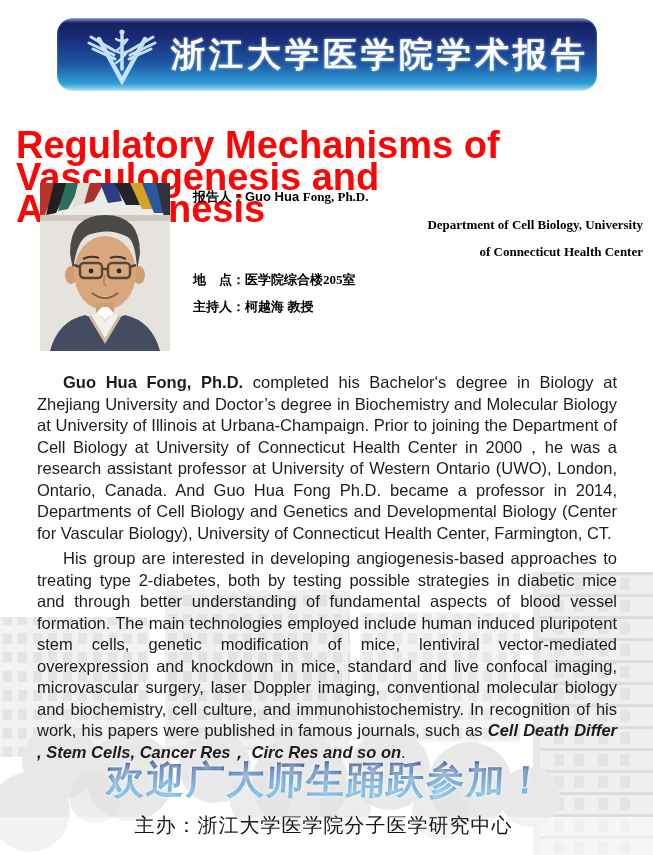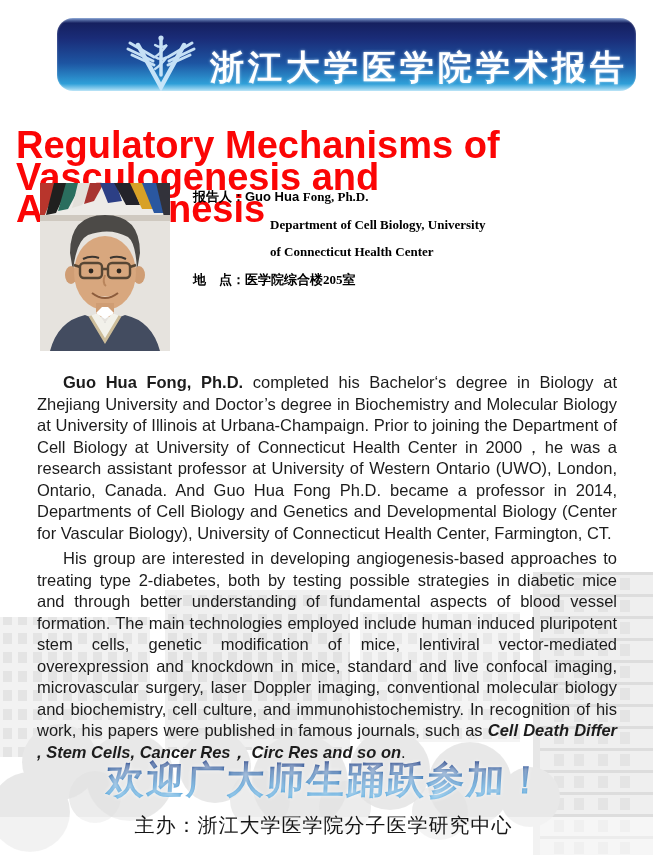--- a/index.html
+++ b/index.html
@@ -8,41 +8,41 @@
     font-family:"Liberation Sans",sans-serif;overflow:hidden;
   }
   
   #bg-art{position:absolute;left:0;top:572px;width:653px;height:283px;z-index:0;opacity:.55;}
   
   #banner{
     position:absolute;left:57px;top:18px;width:540px;height:73px;z-index:2;
     border-radius:16px;
     background:linear-gradient(180deg,#7d9bd0 0%,#15205f 7%,#1a2c78 28%,#1d55a2 62%,#2f9fd8 90%,#a8dcf4 99%);
     box-shadow:inset 0 0 2px rgba(255,255,255,.5);
-    display:flex;align-items:flex-end;padding-left:39px;
+    display:flex;align-items:center;
   }
   #banner .logo{margin-left:28px;flex:0 0 auto;}
   #banner .banner-title{
     margin-left:12px;color:#ffffff;font-size:34px;font-weight:bold;letter-spacing:4px;
     text-shadow:0 0 3px rgba(190,225,250,.8);white-space:nowrap;
   }
   
   #main-title{
     position:absolute;top:104px;left:16px;width:621px;z-index:1;
     font-size:38px;line-height:32px;font-weight:bold;color:#fb0505;
   }
   
   #photo{position:absolute;left:40px;top:183px;width:130px;height:168px;z-index:1;}
   #info{
     position:absolute;left:193px;top:183px;width:450px;z-index:1;
     font-size:13px;line-height:27.5px;font-weight:bold;color:#000;
   }
   #info .row{white-space:nowrap;}
   #info .serif{font-family:"Liberation Serif",serif;}
-  #info .indent{margin-left:77px;}
+  #info .indent{text-align:right;}
   
   #bio{
     position:absolute;left:33px;top:368px;width:588px;z-index:1;
     font-size:16.5px;line-height:21.5px;color:#1c1c1c;text-align:justify;
   }
   #bio p{margin:4px;text-indent:26px;}
   #bio .lead{font-weight:bold;}
   #bio .em{font-weight:bold;font-style:italic;}
   
   #welcome{
@@ -171,20 +171,21 @@
   <path d="M50 133 L65 158 L80 133 L72 130 L65 140 L58 130 Z" fill="#f2f1ea"></path>
   <path d="M50 133 L65 158 L80 133" fill="none" stroke="#cdbd9a" stroke-width="3"></path>
   <path d="M56 130 L62 124 L68 124 L74 130 L65 136 Z" fill="#ffffff"></path>
 </svg>
 
 <div id="info">
   <div class="row"><span>报告人：</span><span>Guo Hua </span><span class="serif">Fong, Ph.D.</span></div>
   <div class="row indent serif">Department of Cell Biology, University</div>
   <div class="row indent serif">of Connecticut Health Center</div>
   <div class="row"><span>地　点：</span><span class="serif">医学院综合楼205室</span></div>
+  <div class="row"><span>主持人：</span><span>柯越海 教授</span></div>
 </div>
 
 <div id="bio">
   <p><span class="lead">Guo Hua Fong, Ph.D.</span><span> completed his Bachelor‘s degree in Biology at Zhejiang University and Doctor’s degree in Biochemistry and Molecular Biology at University of Illinois at Urbana-Champaign. Prior to joining the Department of Cell Biology at University of Connecticut Health Center in 2000，he was a research assistant professor at University of Western Ontario (UWO), London, Ontario, Canada. And Guo Hua Fong Ph.D. became a professor in 2014, Departments of Cell Biology and Genetics and Developmental Biology (Center for Vascular Biology), University of Connecticut Health Center, Farmington, CT.</span></p>
   <p><span>His group are interested in developing angiogenesis-based approaches to treating type 2-diabetes, both by testing possible strategies in diabetic mice and through better understanding of fundamental aspects of blood vessel formation. The main technologies employed include human induced pluripotent stem cells, genetic modification of mice, lentiviral vector-mediated overexpression and knockdown in mice, standard and live confocal imaging, microvascular surgery, laser Doppler imaging, conventional molecular biology and biochemistry, cell culture, and immunohistochemistry. In recognition of his work, his papers were published in famous journals, such as </span><span class="em">Cell Death Differ , Stem Cells, Cancer Res， Circ Res and so on</span><span>.</span></p>
 </div>
 
 <div id="welcome">欢迎广大师生踊跃参加！</div>
 <div id="organizer">主办：浙江大学医学院分子医学研究中心</div>
 

